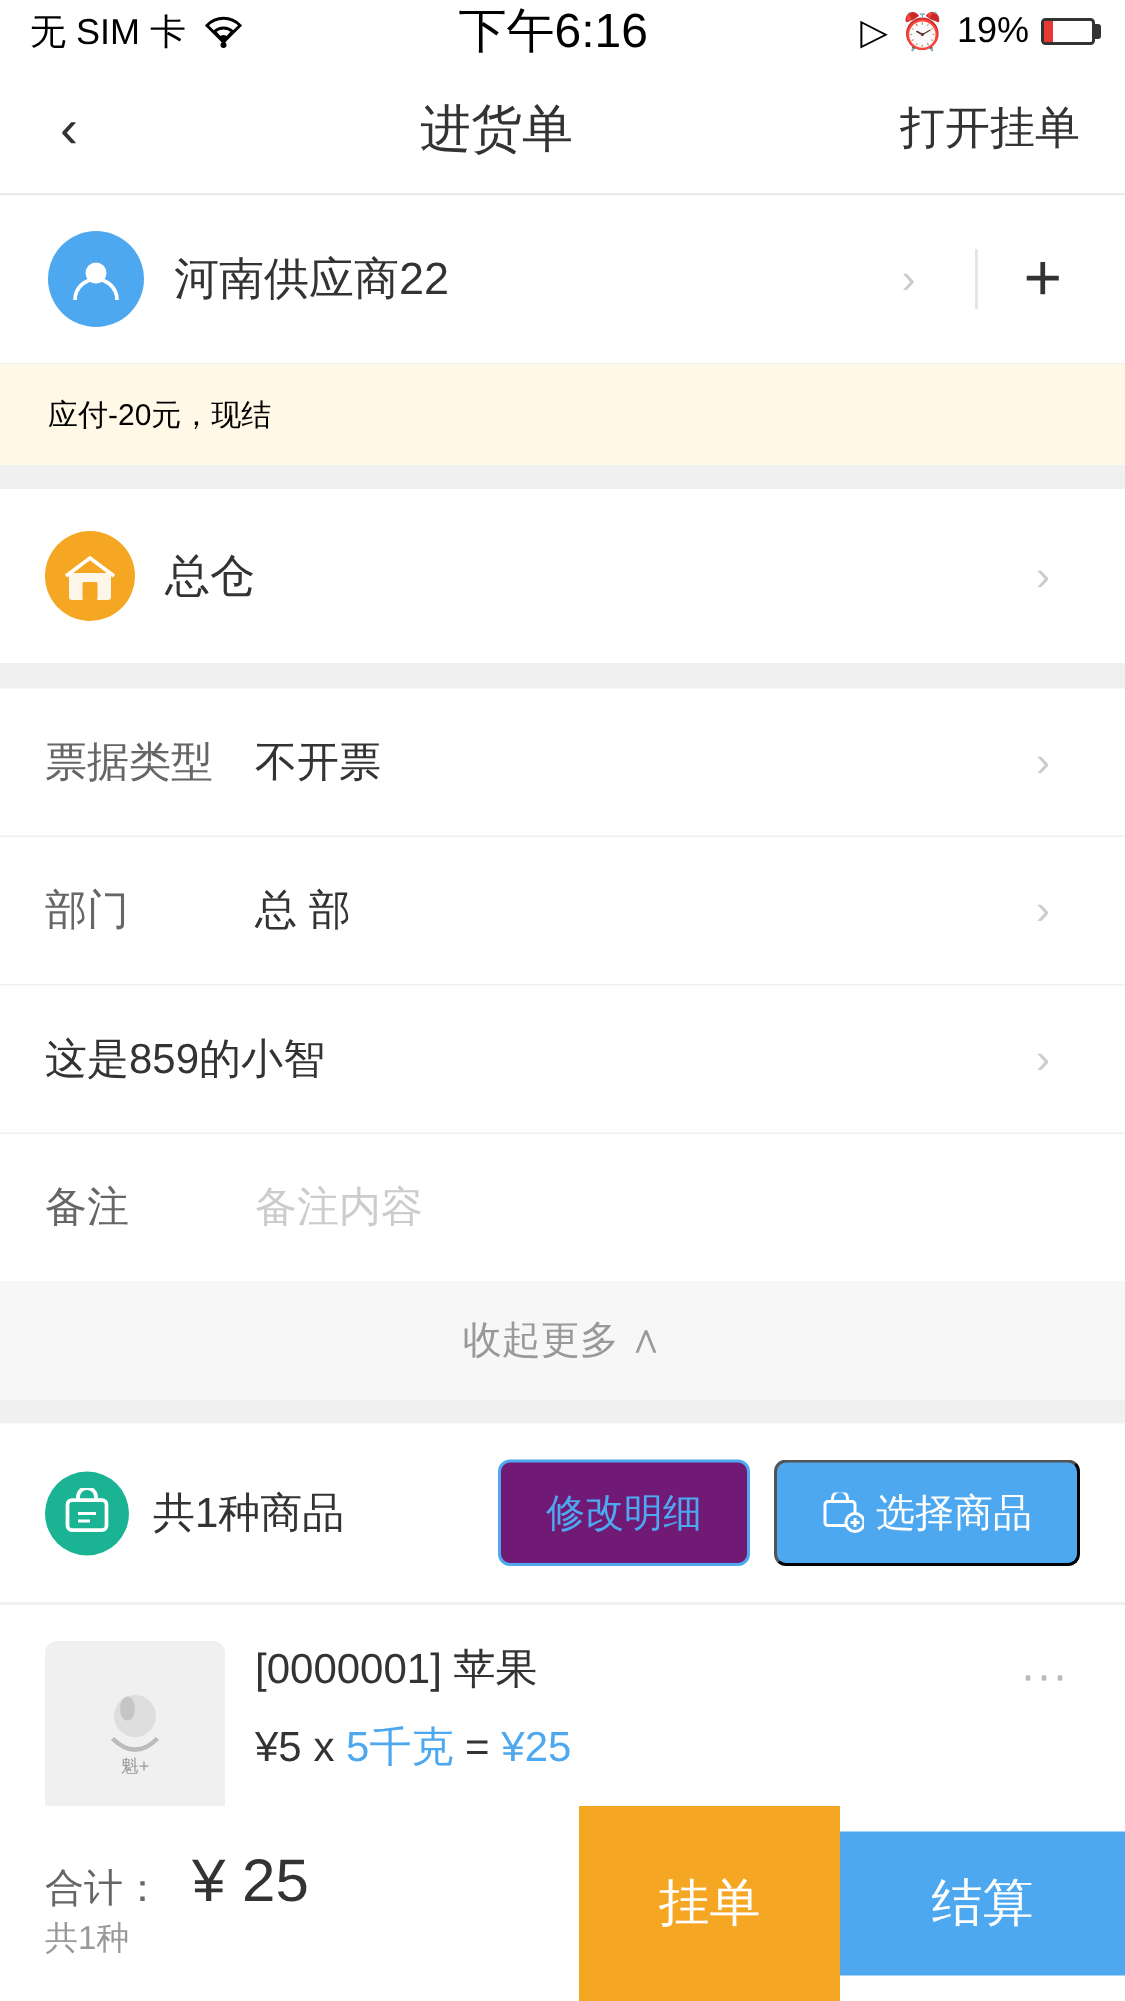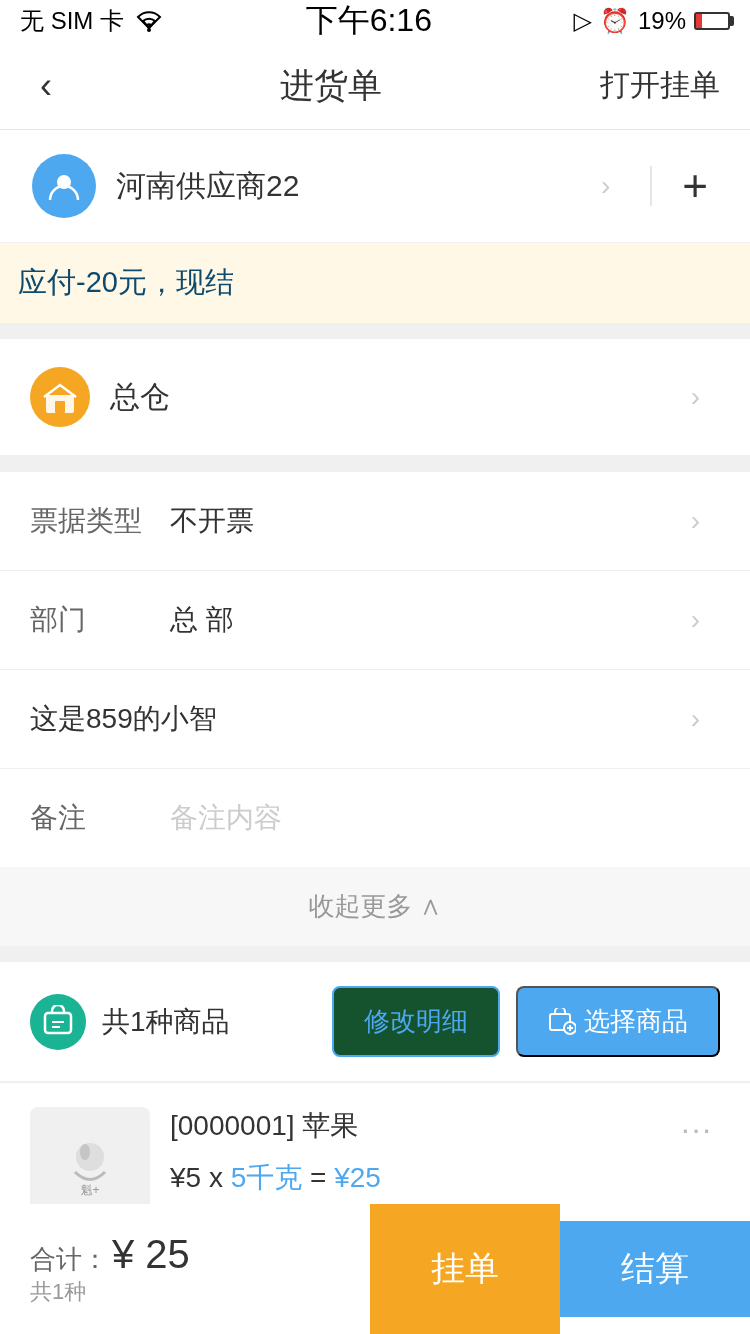--- a/index.html
+++ b/index.html
@@ -111,23 +111,23 @@
     .supplier-divider {
       width: 2px;
       height: 40px;
       background: #e5e5e5;
       margin: 0 20px;
     }
 
     
     .notice-banner {
       background: #fff8e6;
-      padding: 20px 18px;
-      font-size: 29px;
-      color: #0c4a6e;
+      padding: 20px 32px;
+      font-size: 20px;
+      color: #000000;
     }
 
     
     .warehouse-row {
       display: flex;
       align-items: center;
       padding: 28px 30px;
     }
     .warehouse-icon-wrap {
       width: 60px;
@@ -201,21 +201,21 @@
       flex-shrink: 0;
     }
     .products-count {
       flex: 1;
       font-size: 28px;
       color: #333;
     }
     .btn-outline {
       border: 2px solid #4da8f0;
       color: #4da8f0;
-      background: #14532d;
+      background: #701a75;
       padding: 16px 30px;
       border-radius: 8px;
       font-size: 26px;
       cursor: pointer;
       margin-right: 16px;
     }
     .btn-blue {
       background: #4da8f0;
       color: #fff;
       padding: 16px 30px;
@@ -289,21 +289,21 @@
     .footer-total-amount {
       font-size: 40px;
       color: #333;
       font-weight: 500;
     }
     .footer-total-count {
       font-size: 22px;
       color: #999;
     }
     .footer-btn-pending {
-      width: 190px;
+      width: 174px;
       height: 130px;
       background: #f5a623;
       color: #fff;
       font-size: 34px;
       display: flex;
       align-items: center;
       justify-content: center;
       cursor: pointer;
     }
     .footer-btn-checkout {
@@ -451,21 +451,21 @@
         <span class="price-highlight">¥25</span>
       </div>
     </div>
     <div class="product-more">···</div>
   </div>
 
 </div>
 
 <div class="footer">
   <div class="footer-total">
-    <div style="display:flex;align-items:baseline;gap:4px;">
+    <div style="display:flex;align-items:baseline;gap:20px;">
       <span class="footer-total-label">合计：</span>
       <span class="footer-total-amount">¥ 25</span>
     </div>
     <div class="footer-total-count">共1种</div>
   </div>
   <div class="footer-btn-pending">挂单</div>
   <div class="footer-btn-checkout">结算</div>
 </div>
 
 </body></html>

